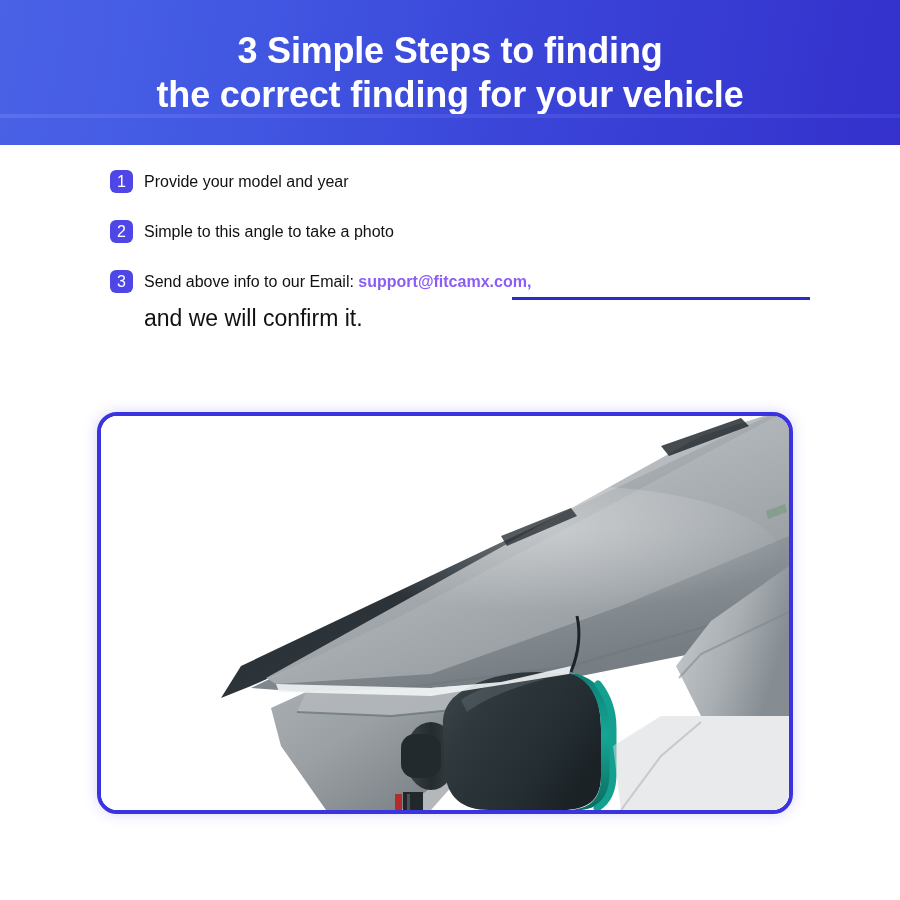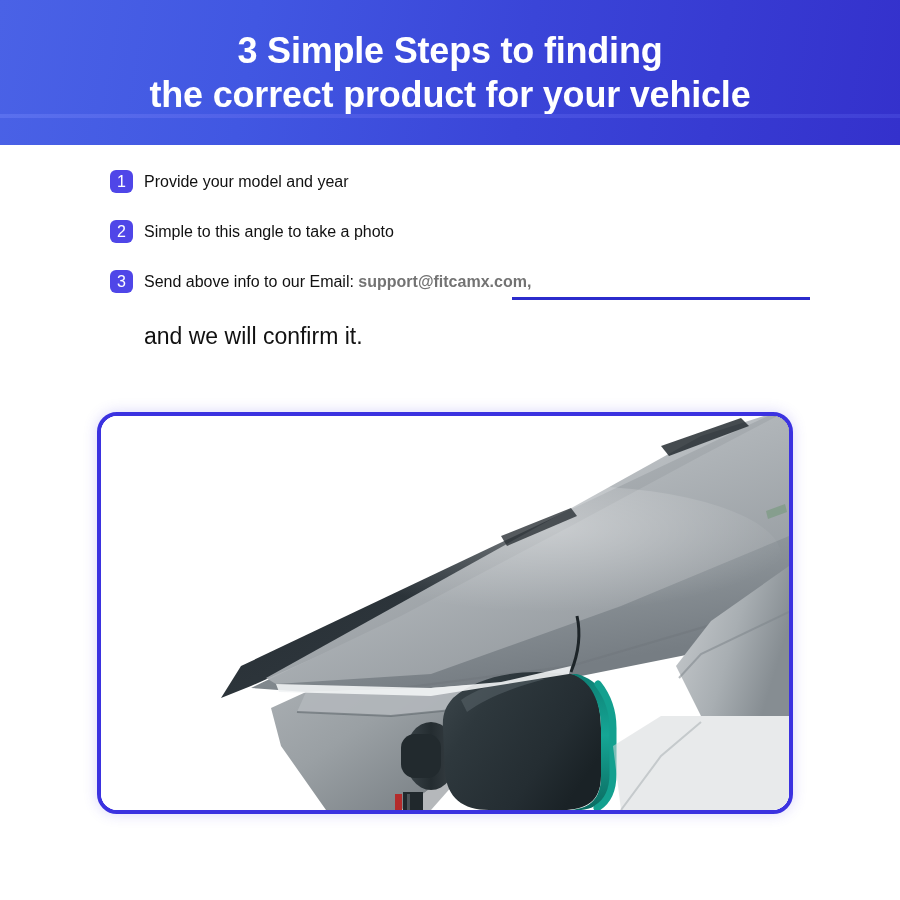--- a/index.html
+++ b/index.html
@@ -78,38 +78,38 @@
     font-family: "Liberation Sans", sans-serif;
   }
   .step-text {
     font-size: 16px;
     line-height: 31px;
     color: #111111;
     font-family: "Liberation Sans", sans-serif;
     white-space: normal;
   }
   .email-link {
-    color: #737373;
+    color: #8b5cf6;
     font-weight: bold;
     text-decoration: none;
     font-family: "Liberation Sans", sans-serif;
   }
   .email-underline {
     position: absolute;
     left: 402px;
     top: 31px;
     width: 298px;
     height: 3px;
     background: #2b2bcc;
   }
   .step-sub {
     font-size: 23px;
     line-height: 31px;
     color: #111111;
-    margin-top: 24px;
+    margin-top: 6px;
     font-family: "Liberation Sans", sans-serif;
   }
 
   
   .photo-frame {
     position: absolute;
     left: 97px;
     top: 412px;
     width: 696px;
     height: 402px;
@@ -131,21 +131,21 @@
     display: block;
     width: 100%;
     height: 100%;
   }
 </style>
 </head>
 <body>
 
 <div class="banner">
   <div class="banner-line">3 Simple Steps to finding</div>
-  <div class="banner-line">the correct product for your vehicle</div>
+  <div class="banner-line">the correct finding for your vehicle</div>
 </div>
 <div class="banner-underline"></div>
 
 <div class="steps">
 
   <div class="step-row">
     <div class="step-badge">1</div>
     <div class="step-text">Provide your model and year</div>
   </div>
 

